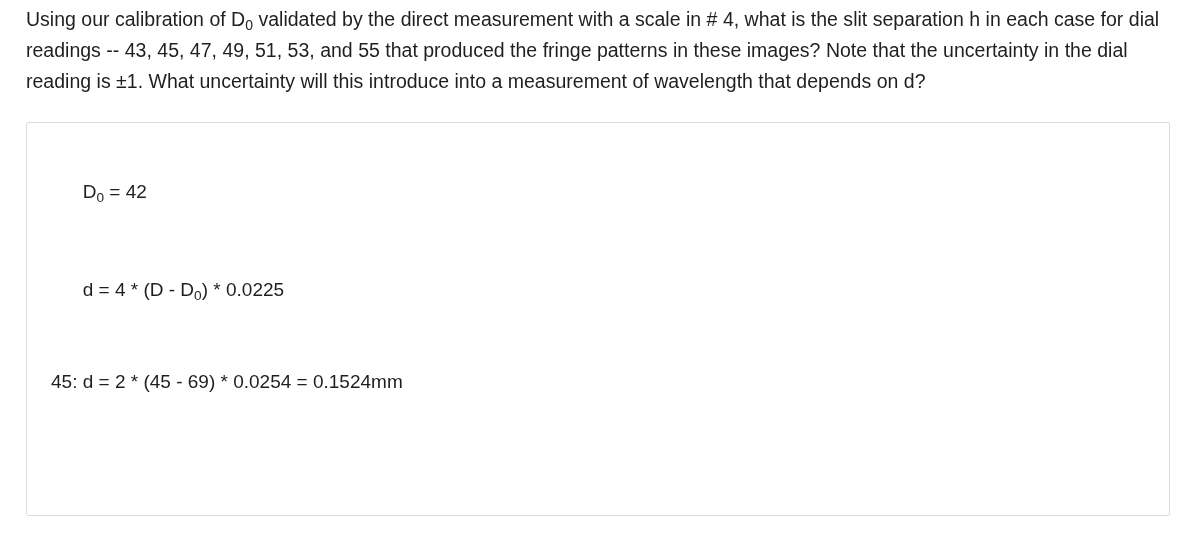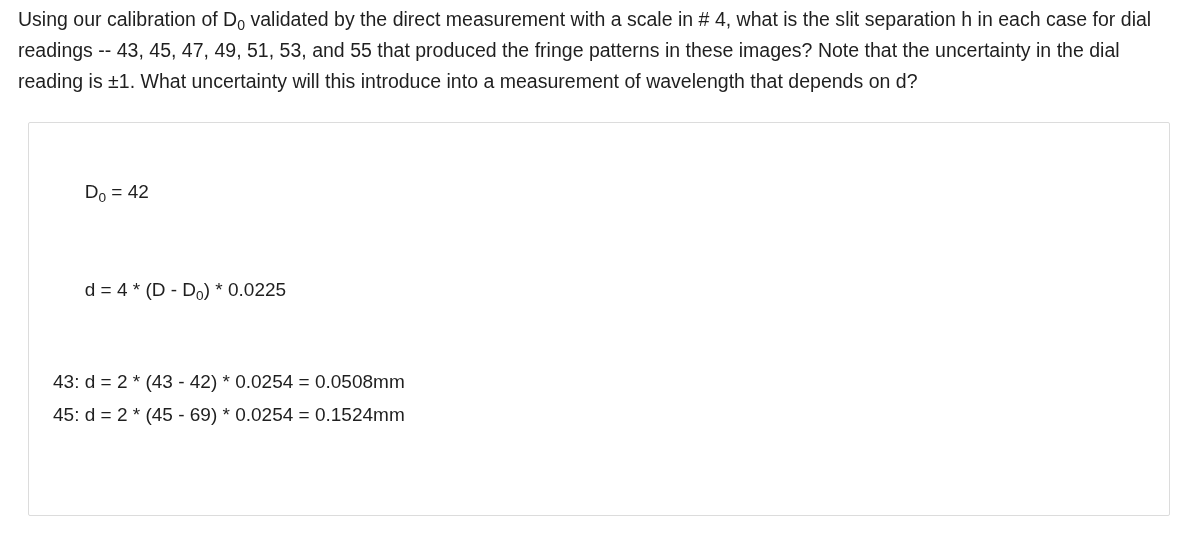--- a/index.html
+++ b/index.html
@@ -11,38 +11,37 @@
     width: 1200px;
     height: 558px;
     font-family: "Liberation Sans", sans-serif;
     color: #1a1a1a;
     -webkit-font-smoothing: antialiased;
   }
   .page {
     width: 1200px;
     height: 558px;
     box-sizing: border-box;
-    padding: 4px 18px 0 18px;
+    padding: 4px 18px 0 26px;
     position: relative;
   }
   .question {
     font-size: 19.5px;
     line-height: 31px;
     color: #1f1f1f;
     max-width: 1165px;
     letter-spacing: 0.01px;
   }
   .question sub {
     font-size: 0.72em;
     vertical-align: -0.28em;
     line-height: 0;
   }
   .answer-box {
     margin-top: 25px;
-    margin-left: 10px;
     margin-right: 12px;
     border: 1px solid #dcdcdc;
     border-radius: 2px;
     background: #ffffff;
     box-sizing: border-box;
     height: 394px;
     padding: 20px 24px 10px 24px;
     overflow: hidden;
   }
   .code-line {
@@ -79,19 +78,18 @@
     </div>
 
     <div class="code-line">
       <span>d = 4 * (D - D</span><sub>0</sub><span>) * 0.0225</span>
     </div>
 
 
     <div class="spacer-line"></div>
 
     <div class="results">
-      <div class="code-line">43: d = 2 * (43 - 42) * 0.0254 = 0.0508mm</div>
       <div class="code-line">45: d = 2 * (45 - 69) * 0.0254 = 0.1524mm</div>
 
     </div>
 
   </div>
 </div>
 
 </body></html>

